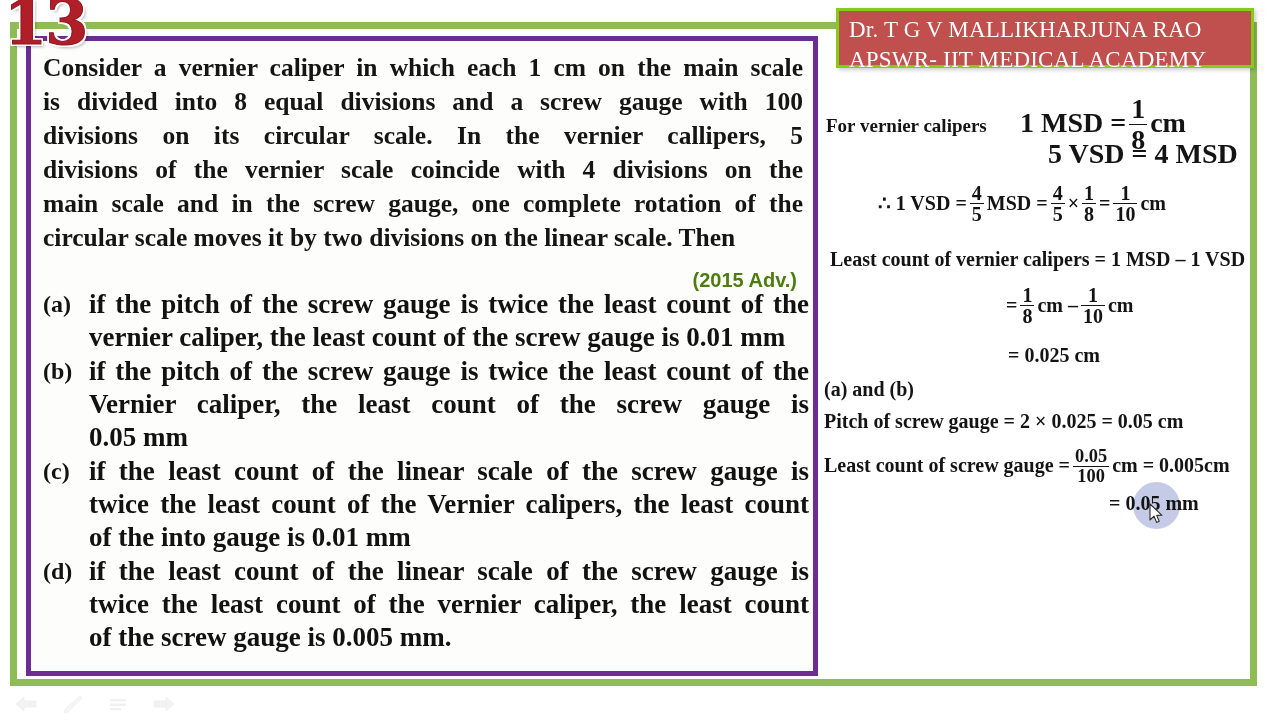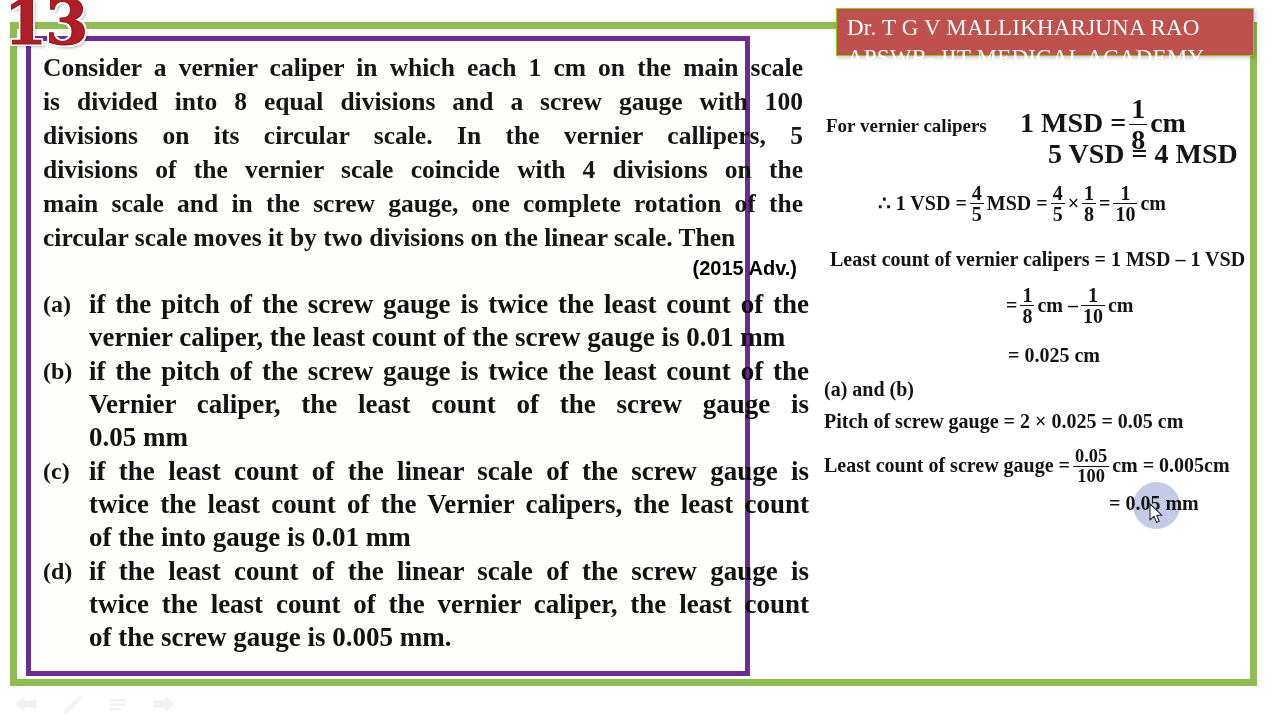--- a/index.html
+++ b/index.html
@@ -34,21 +34,21 @@
   .green-right {
     position: absolute; left: 1250px; top: 22px;
     width: 7px; height: 664px;
     background: #8fbc55;
   }
 
   
   .purple-box {
     position: absolute;
     left: 26px; top: 36px;
-    width: 724px; height: 640px;
+    width: 792px; height: 640px;
     border: 5px solid #6b2d91;
     background: #fdfdfb;
   }
 
   
   .qnum {
     position: absolute;
     left: 4px; top: -14px;
     font-family: "DejaVu Serif", serif;
     font-size: 62px;
@@ -60,23 +60,23 @@
       2px 2px 0 #fff, -2px -2px 0 #fff, 2px -2px 0 #fff, -2px 2px 0 #fff,
       3px 3px 3px rgba(0,0,0,0.28);
     z-index: 40;
     -webkit-text-stroke: 1px #8e1620;
   }
 
   
   .banner {
     position: absolute;
     left: 836px; top: 8px;
-    width: 418px; height: 48px;
+    width: 418px; height: 60px;
     background: #c0504d;
-    border: 1px solid #84cc16;
+    border: 3px solid #84cc16;
     padding: 4px 0 0 10px;
     box-shadow: 2px 2px 4px rgba(0,0,0,0.2);
     z-index: 30;
   }
   .banner-line {
     color: #ffffff;
     font-family: "Liberation Serif", serif;
     font-size: 23px;
     line-height: 30px;
     white-space: nowrap;
@@ -97,24 +97,24 @@
     color: #151515;
     text-align: justify;
     text-align-last: justify;
     white-space: nowrap;
   }
   .qline.last { text-align-last: left; }
   .qsource {
     font-family: "Liberation Sans", sans-serif;
     font-weight: bold;
     font-size: 20px;
-    color: #000000;
+    color: #4d7c0f;
     text-align: right;
     padding-right: 6px;
-    margin-top: 2px;
+    margin-top: 14px;
   }
 
   
   .options {
     position: absolute;
     left: 12px; top: 247px;
     width: 766px;
   }
   .opt {
     display: flex;

